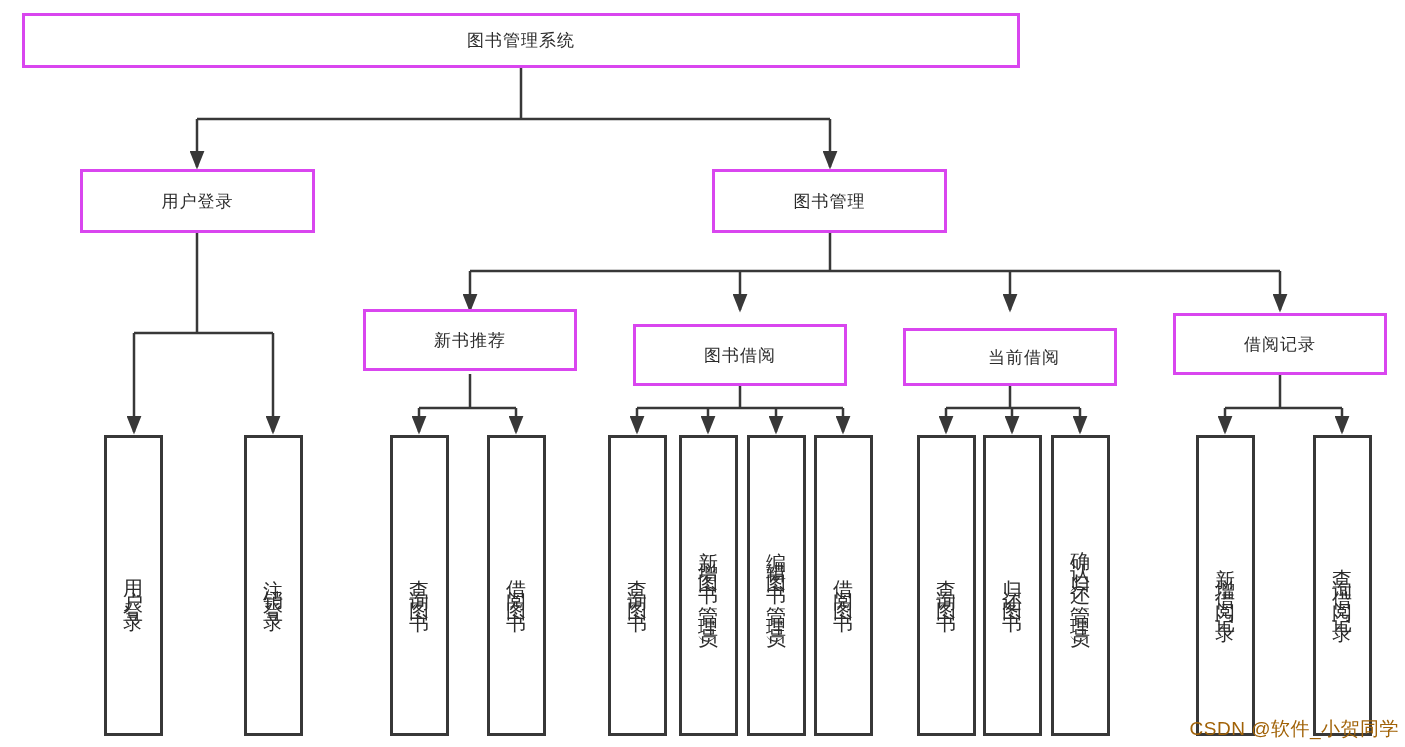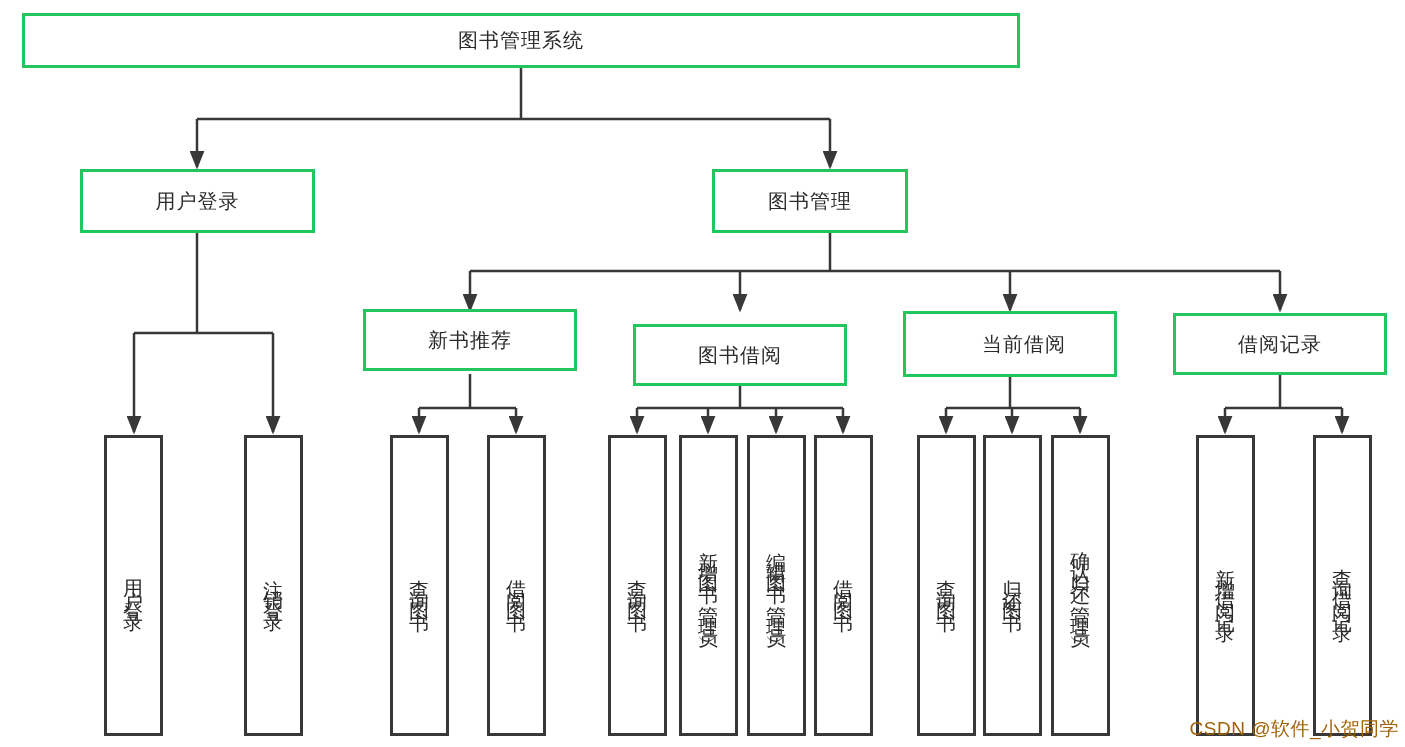--- a/index.html
+++ b/index.html
@@ -18,26 +18,26 @@
   .connectors {
     position: absolute;
     left: 0; top: 0;
     width: 1405px; height: 747px;
     pointer-events: none;
   }
   .node {
     position: absolute;
     box-sizing: border-box;
     background: #ffffff;
-    border: 3px solid #22c55e;
+    border: 3px solid #d946ef;
     color: #2b2b2b;
     display: flex;
     align-items: center;
     justify-content: center;
-    font-size: 20px;
+    font-size: 17px;
     letter-spacing: 1px;
     z-index: 2;
   }
   .leaf {
     position: absolute;
     box-sizing: border-box;
     background: #ffffff;
     border: 3px solid #383838;
     color: #2b2b2b;
     display: flex;
@@ -110,25 +110,25 @@
 
       <path d="M1280,374 V408 M1225,408 H1342"></path>
       <path d="M1225,408 V432" marker-end="url(#arrow)"></path>
       <path d="M1342,408 V432" marker-end="url(#arrow)"></path>
     </g>
   </svg>
 
   <div class="node" style="left:22px; top:13px; width:998px; height:55px;">图书管理系统</div>
 
   <div class="node" style="left:80px; top:169px; width:235px; height:64px;">用户登录</div>
-  <div class="node" style="left:712px; top:169px; width:196px; height:64px;">图书管理</div>
+  <div class="node" style="left:712px; top:169px; width:235px; height:64px;">图书管理</div>
 
   <div class="node" style="left:363px; top:309px; width:214px; height:62px;">新书推荐</div>
   <div class="node" style="left:633px; top:324px; width:214px; height:62px;">图书借阅</div>
-  <div class="node" style="left:903px; top:311px; width:214px; height:66px;padding-left:28px;">当前借阅</div>
+  <div class="node" style="left:903px; top:328px; width:214px; height:58px;padding-left:28px;">当前借阅</div>
   <div class="node" style="left:1173px; top:313px; width:214px; height:62px;text-align:right;">借阅记录</div>
 
   <div class="leaf" style="left:104px;">
     <span class="vtext">用户登录</span>
   </div>
   <div class="leaf" style="left:244px;">
     <span class="vtext">注销登录</span>
   </div>
 
   <div class="leaf" style="left:390px;">

